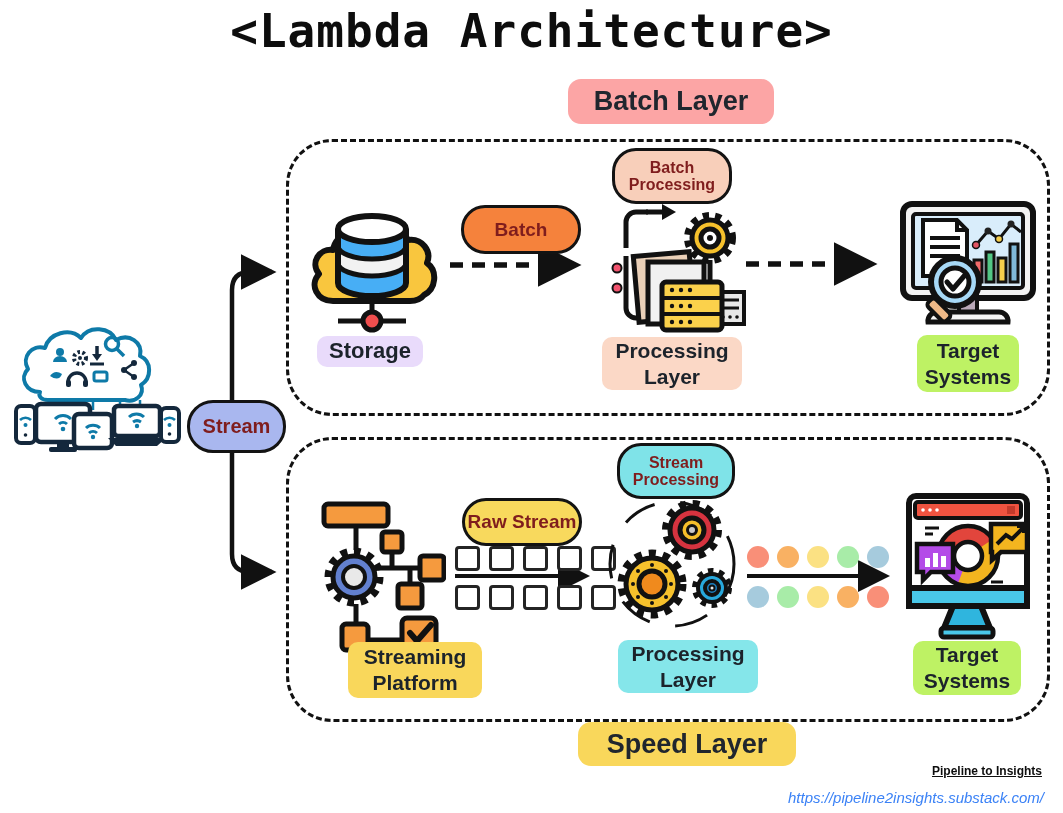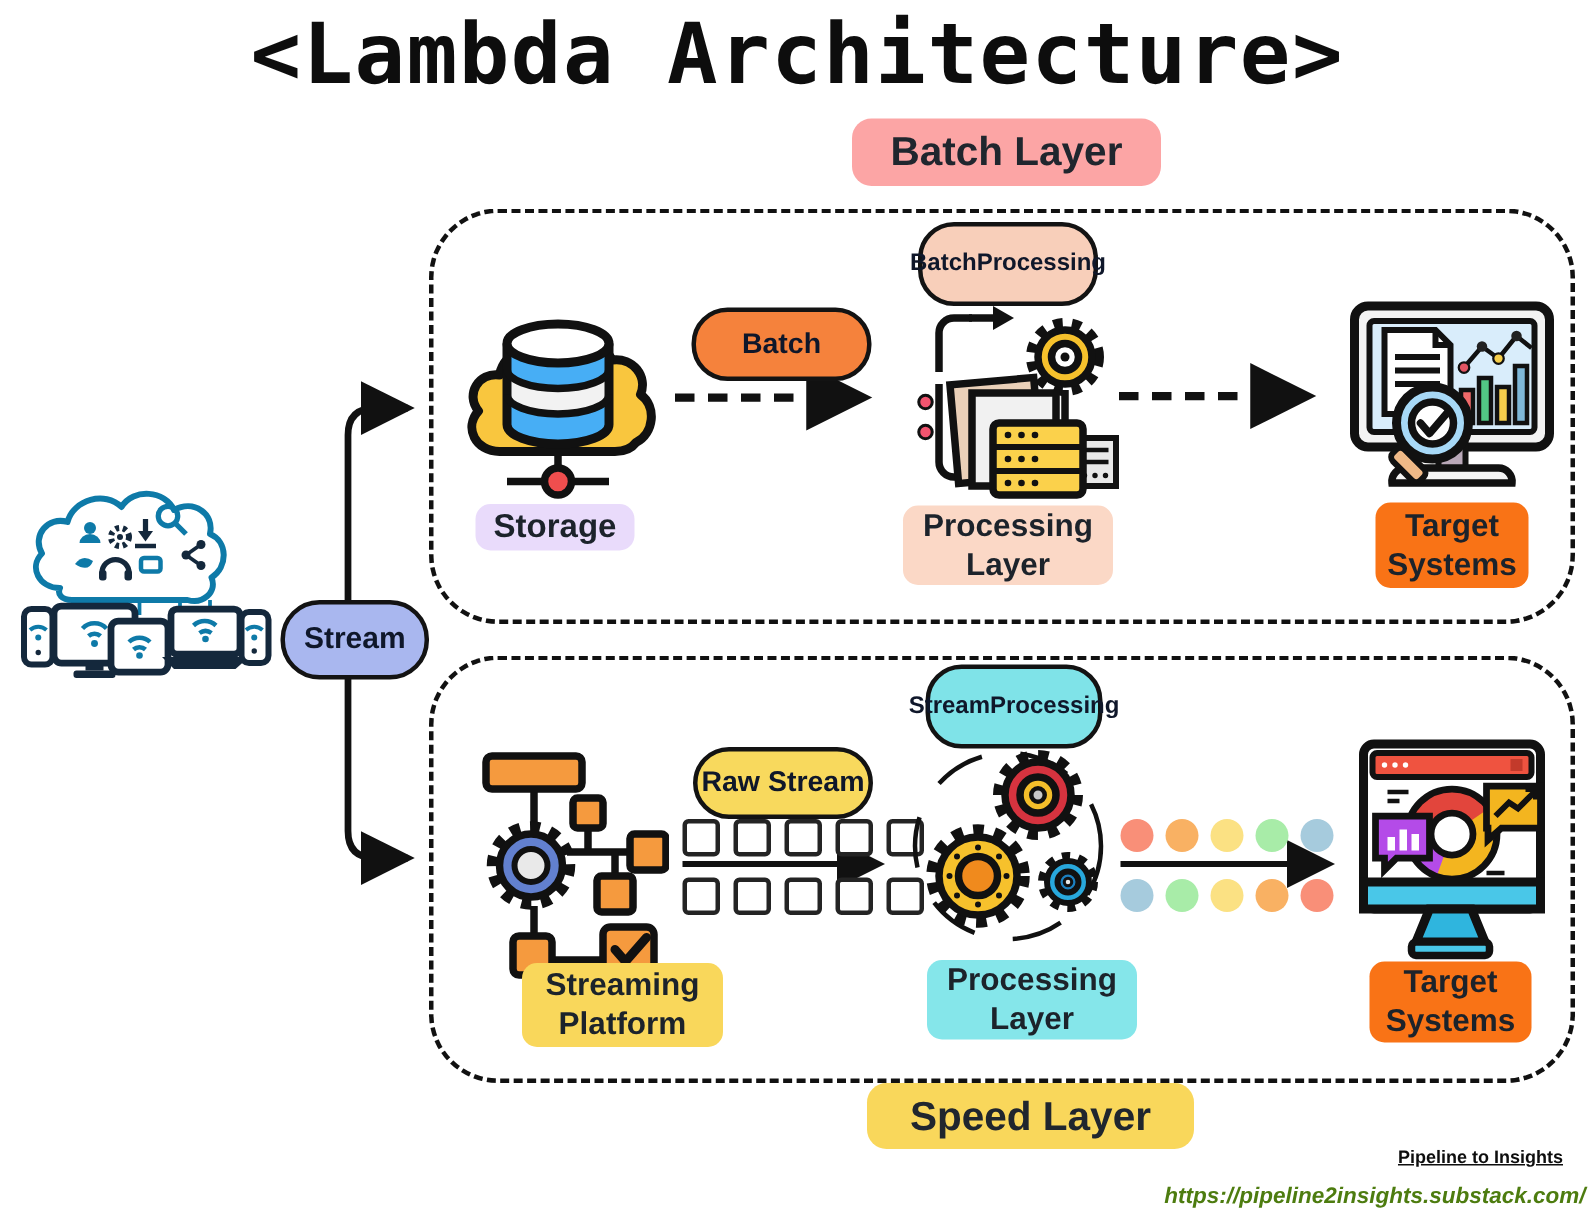--- a/index.html
+++ b/index.html
@@ -1,48 +1,48 @@
 <!DOCTYPE html>
 <html><head>
 <meta charset="utf-8">
 <style>
   html,body{margin:0;padding:0;background:#ffffff;}
   #canvas{position:relative;width:1063px;height:813px;background:#ffffff;overflow:hidden;
           font-family:"Liberation Sans",sans-serif;color:#1c232b;}
   .abs{position:absolute;}
   .title{left:0;right:0;top:4px;text-align:center;font-family:"DejaVu Sans Mono",monospace;
-         font-weight:bold;font-size:56px;letter-spacing:1px;color:#0d0d0d;white-space:nowrap;}
+         font-weight:bold;font-size:46px;letter-spacing:1px;color:#0d0d0d;white-space:nowrap;}
   .layer-box{border:3px dashed #111;border-radius:46px;background:transparent;}
   .layer-badge{display:flex;align-items:center;justify-content:center;border-radius:13px;
                font-weight:bold;font-size:27px;color:#20262e;}
   .badge-orange{background:#fca5a5;}
   .badge-yellow{background:#F9D75B;}
-  .pill{display:flex;flex-direction:row;align-items:center;justify-content:center;text-align:left;
-        border:3px solid #131313;font-weight:bold;color:#0f172a;border-radius:24px;line-height:1.12;}
+  .pill{display:flex;flex-direction:column;align-items:center;justify-content:center;text-align:left;
+        border:3px solid #131313;font-weight:bold;color:#7f1d1d;border-radius:24px;line-height:1.12;}
   .pill-orange{background:#F5823C;}
   .pill-peach{background:#F8CFBA;}
   .pill-blue{background:#A9B7EF;}
   .pill-yellow{background:#F8D95D;}
   .pill-cyan{background:#7FE3E8;}
   .lbl{display:flex;flex-direction:column;align-items:center;justify-content:center;text-align:center;
        font-weight:bold;border-radius:10px;color:#1c232b;line-height:1.22;}
   .lbl-lavender{background:#E9DBFB;}
   .lbl-peach{background:#FBD8C6;}
-  .lbl-plum{background:#f97316;}
+  .lbl-plum{background:#bef264;}
   .lbl-periwinkle{background:#ADBCF2;}
   .lbl-yellow{background:#F9D75B;}
   .lbl-cyan{background:#85E6EA;}
   .fs21{font-size:21px;} .fs22{font-size:22px;} .fs19{font-size:19px;}
   .fs20{font-size:20px;} .fs16{font-size:16px;line-height:1.08;}
   .dotrow{display:flex;gap:8px;}
   .dot{width:22px;height:22px;border-radius:50%;display:inline-block;}
   .sqrow{display:flex;gap:9px;}
   .sq{width:19px;height:19px;border:3px solid #242424;border-radius:4px;background:#fff;display:inline-block;}
   .footer-brand{right:21px;top:764px;font-weight:bold;font-size:12px;color:#0e0e0e;text-decoration:underline;}
-  .footer-url{right:6px;top:789px;font-style:italic;font-size:15px;color:#4d7c0f;font-weight:bold;}
+  .footer-url{right:19px;top:789px;font-style:italic;font-size:15px;color:#3b82f6;}
   svg{display:block;}
 </style>
 </head>
 <body>
 
 <div id="canvas">
 
   <div class="abs layer-box" style="left:286px;top:139px;width:758px;height:271px;"></div>
   <div class="abs layer-box" style="left:286px;top:437px;width:758px;height:279px;"></div>
 

